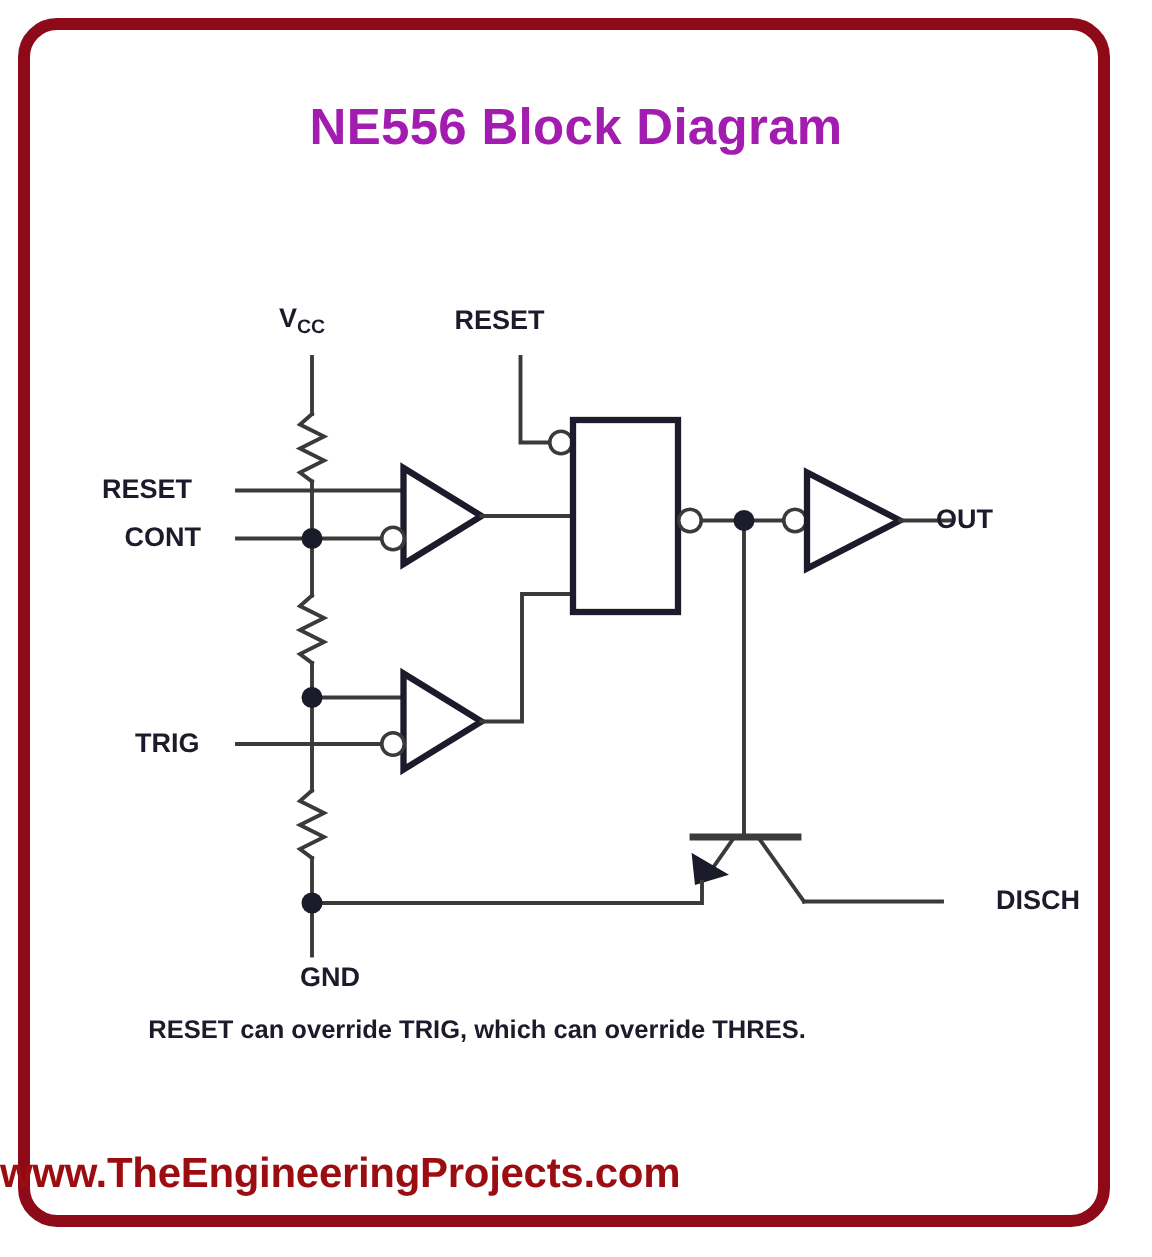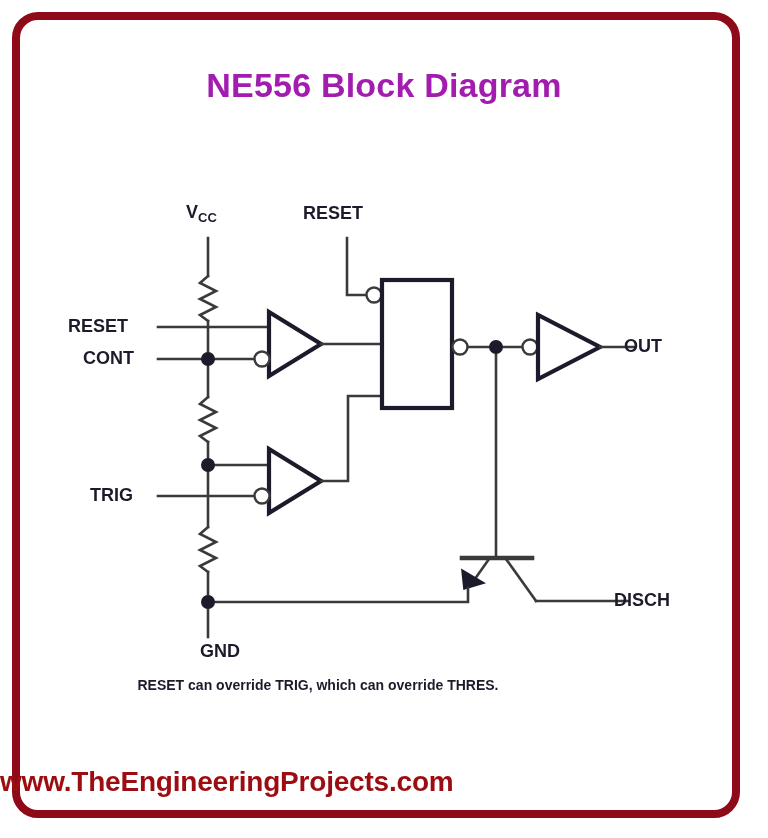--- a/index.html
+++ b/index.html
@@ -37,21 +37,21 @@
     font-weight: bold;
     color: #a21caf;
     letter-spacing: 0.2px;
   }
   #caption {
     position: absolute;
     left: 0;
     top: 677px;
     width: 636px;
     text-align: center;
-    font-size: 14px;
+    font-size: 17px;
     font-weight: bold;
     color: #1b1b2b;
   }
   #footer {
     position: absolute;
     left: 0;
     top: 766px;
     width: 768px;
     text-align: left;
     font-size: 28px;
@@ -174,19 +174,19 @@
   <div class="pinlabel" style="left:68px; top:316px;">RESET</div>
 
   <div class="pinlabel" style="left:83px; top:348px;">CONT</div>
 
   <div class="pinlabel" style="left:90px; top:485px;">TRIG</div>
 
   <div class="pinlabel" style="left:200px; top:641px;">GND</div>
 
   <div class="pinlabel" style="left:624px; top:336px;">OUT</div>
 
-  <div class="pinlabel" style="left:614px; top:590px;">DISCH</div>
+  <div class="pinlabel" style="left:664px; top:590px;">DISCH</div>
 
   <div id="caption">RESET can override TRIG, which can override THRES.</div>
 
   <div id="footer">www.TheEngineeringProjects.com</div>
 
 </div>
 
 </body></html>

